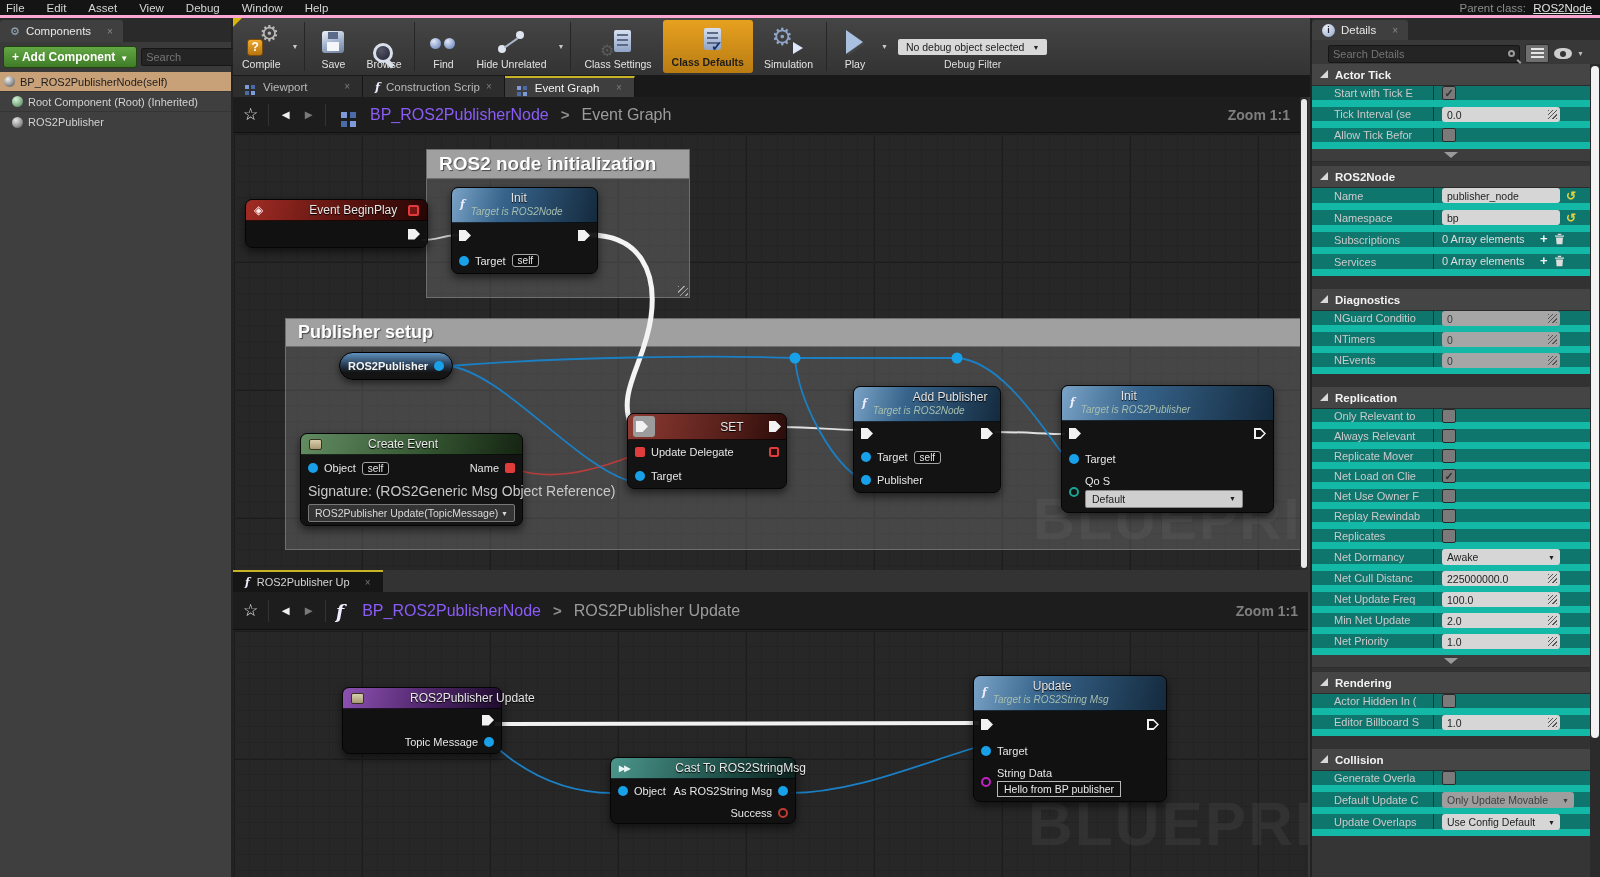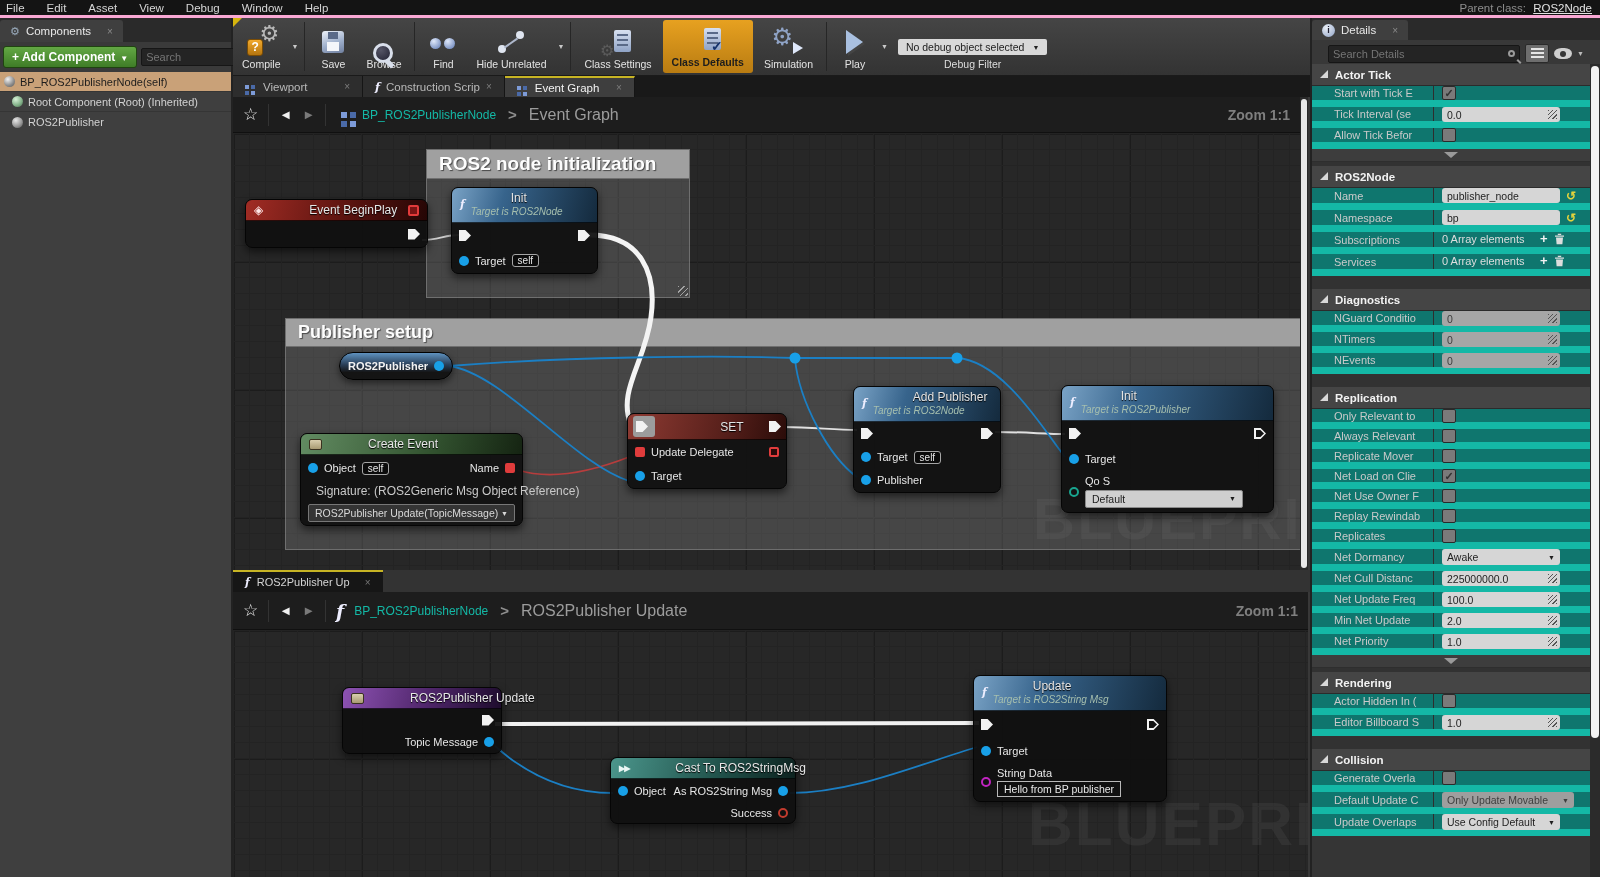--- a/index.html
+++ b/index.html
@@ -72,21 +72,21 @@
   .dtab.active{background:#3e3e3e;color:#f2f2f2;border-top:2px solid #c7b424;}
   .dtab .x{margin-left:auto;color:#7d7d7d;font-size:10px;}
   .gicon{width:4px;height:4px;background:#7d9bd8;box-shadow:6px 0 0 #4a6aa8,0 6px 0 #4a6aa8,6px 6px 0 #7d9bd8;margin-right:8px;flex:none;}
   .ficon{font-family:"DejaVu Serif",serif;font-style:italic;font-weight:bold;color:#eef;flex:none;}
 
   
   .bcbar{background:#1d1d1d;display:flex;align-items:center;gap:10px;padding:0 10px;border-bottom:1px solid #101010;}
   .bcbar .star{color:#e8e8e8;font-size:17px;}
   .bcbar .vln{width:1px;height:22px;background:#333;}
   .arw{font-size:13px;}
-  .bcr{color:#14b8a6;font-size:12px;}
+  .bcr{color:#8b5cf6;font-size:16px;margin-left:8px;}
   .bcsep{color:#8f8f8f;font-size:15px;font-weight:bold;margin:0 2px;}
   .bcc{color:#9c9c9c;font-size:16px;}
   .zoomlbl{margin-left:auto;color:#7f7f7f;font-weight:bold;font-size:14px;}
   .canvas{background-color:#272727;overflow:hidden;position:absolute;
     background-image:
       linear-gradient(#232323 1px,transparent 1px),linear-gradient(90deg,#232323 1px,transparent 1px),
       linear-gradient(#1c1c1c 2px,transparent 2px),linear-gradient(90deg,#1c1c1c 2px,transparent 2px);
     background-size:16px 16px,16px 16px,128px 128px,128px 128px;}
   .wm{position:absolute;font-weight:bold;color:rgba(255,255,255,0.055);letter-spacing:2px;}
   .wiresvg{position:absolute;left:0;top:0;pointer-events:none;}
@@ -123,21 +123,21 @@
   .exhl{background:#9c9c9c;border-radius:3px;padding:5px 7px 5px 3px;display:flex;align-items:center;}
   .cubeic{width:13px;height:11px;background:linear-gradient(#d9cfae,#a89a72);border:1px solid #3a3220;border-radius:2px;flex:none;}
   .diaic{color:#ffe8e8;font-size:12px;line-height:1;}
   .castic{color:#eaf6f4;font-size:8px;letter-spacing:-1px;font-weight:bold;}
   .delbox{margin-left:auto;width:11px;height:11px;border:2px solid #e23b3b;background:#7a1414;border-radius:2px;}
   .pill{position:absolute;border-radius:14px;border:1px solid #000;background:linear-gradient(180deg,rgba(96,150,198,.95) 0%,rgba(40,62,88,.95) 45%,rgba(18,18,18,.96) 75%);display:flex;align-items:center;justify-content:center;gap:6px;font-weight:bold;color:#f2f2f2;box-shadow:0 3px 7px rgba(0,0,0,.5);}
   .ddd{background:#343434;border:1px solid #777;border-radius:2px;color:#d9d9d9;font-size:10.5px;padding:2px 6px;display:flex;align-items:center;justify-content:space-between;flex:1;}
   .ddl{background:#cfcfcf;border:1px solid #8a8a8a;border-radius:2px;color:#1c1c1c;font-size:10.5px;padding:2px 6px;display:flex;align-items:center;justify-content:space-between;}
   .ddcar{font-size:7px;}
   .strbox{border:1px solid #b9b9b9;background:#101010;border-radius:0;padding:1px 6px;font-size:10.5px;color:#e9e9e9;}
-  .sig{font-size:12px;color:#c9c9c9;white-space:nowrap;margin-left:8px;}
+  .sig{font-size:14px;color:#c9c9c9;white-space:nowrap;}
 
   
   #fnrow{left:233px;top:570px;width:1077px;height:22px;background:#333;display:flex;}
   #fntab{background:#161616;border-top:2px solid #c7b424;display:flex;align-items:center;gap:7px;padding:0 12px;color:#d5d5d5;font-size:11px;min-width:125px;}
   #fntab .x{color:#777;font-size:10px;margin-left:8px;}
 
   
   #gscroll{left:1300px;top:97px;width:8px;height:473px;background:#2a2a2a;}
   #gscroll .thumb{position:absolute;left:1px;top:2px;width:6px;height:469px;background:#e9e9e9;border-radius:3px;}
 

